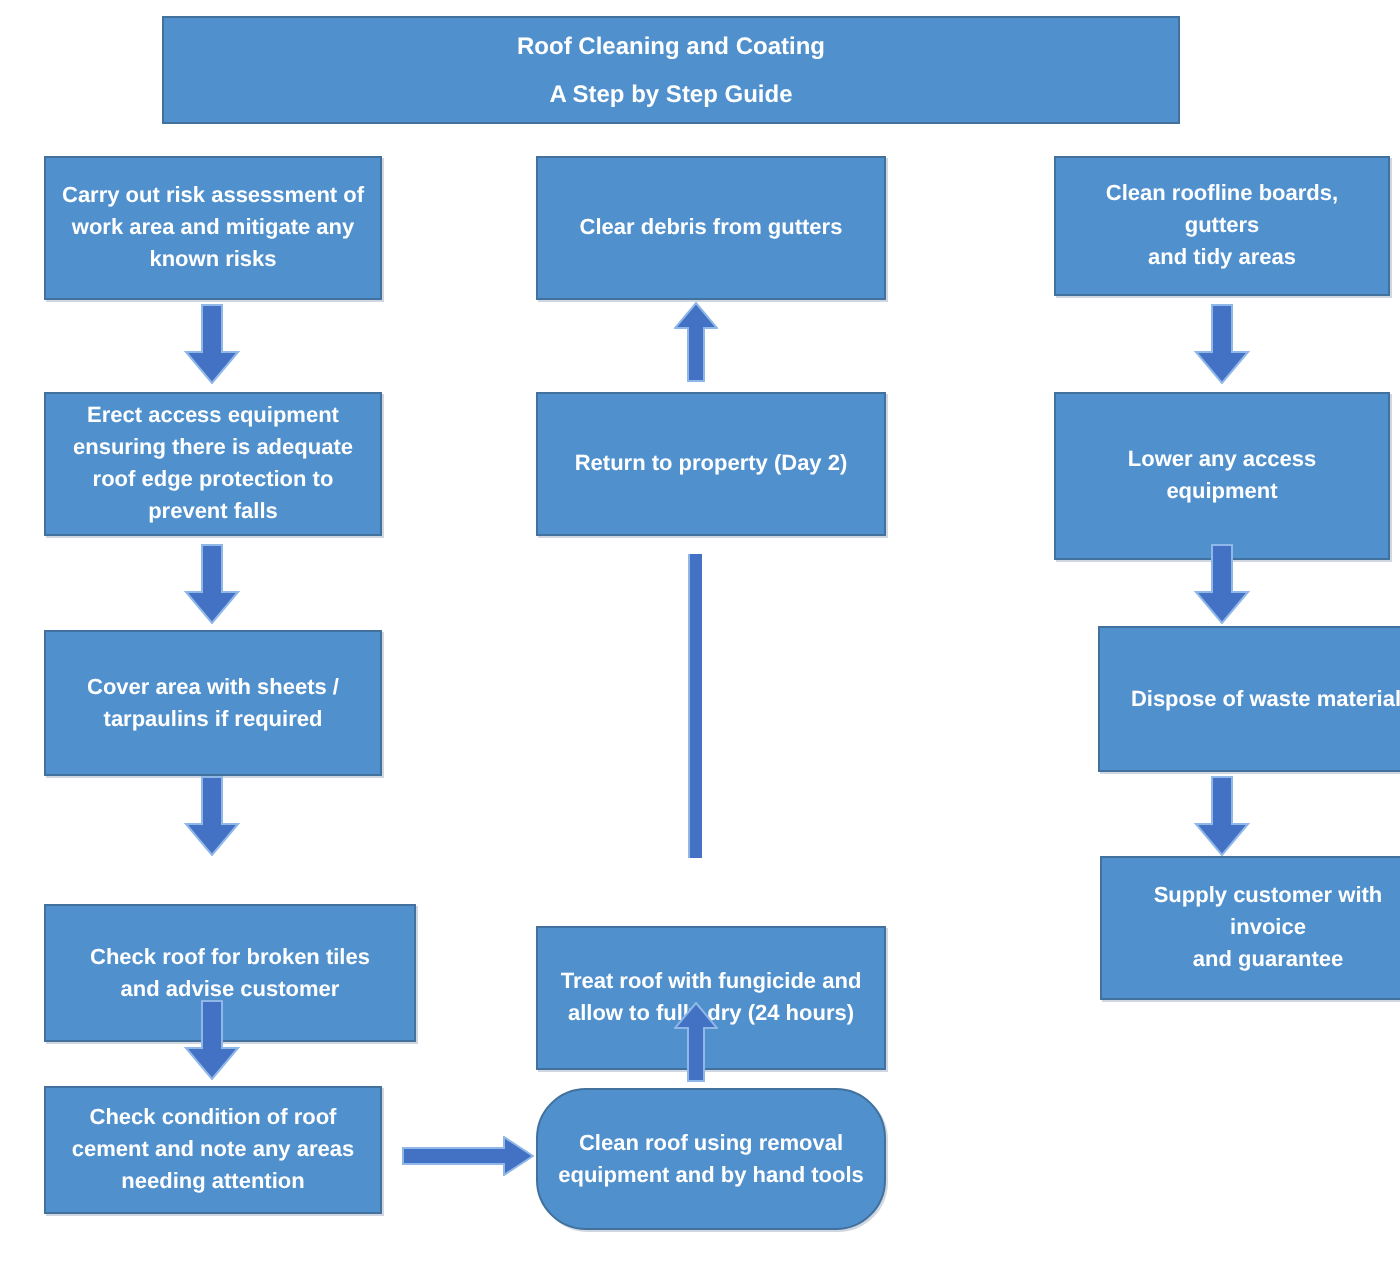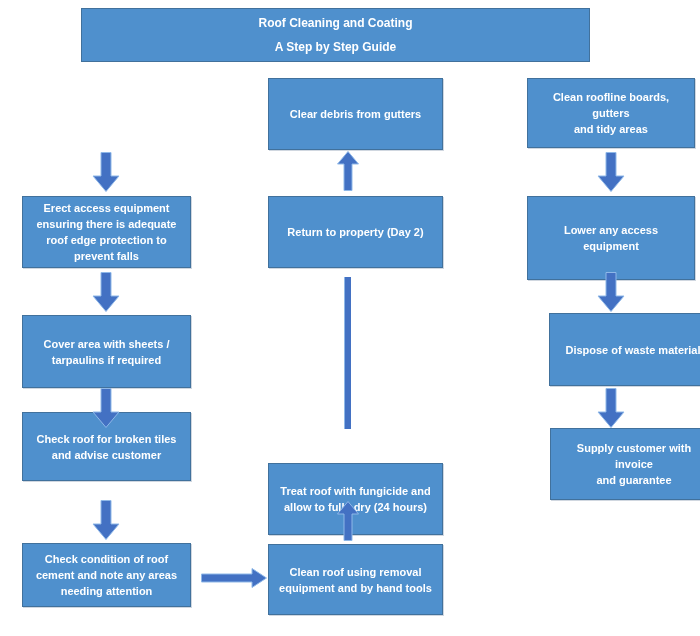--- a/index.html
+++ b/index.html
@@ -48,27 +48,27 @@
     display: flex;
     align-items: center;
     justify-content: center;
     text-align: center;
     white-space: pre-line;
   }
   
   .L1 { left: 22px; top: 78px;  width: 169px; height: 72px; }
   .L2 { left: 22px; top: 196px; width: 169px; height: 72px; }
   .L3 { left: 22px; top: 315px; width: 169px; height: 73px; }
-  .L4 { left: 22px; top: 412px; width: 169px; height: 69px; }
+  .L4 { left: 22px; top: 452px; width: 186px; height: 69px; }
   .L5 { left: 22px; top: 543px; width: 169px; height: 64px; }
   
   .M1 { left: 268px; top: 78px;  width: 175px; height: 72px; }
   .M2 { left: 268px; top: 196px; width: 175px; height: 72px; }
   .M3 { left: 268px; top: 429px; width: 175px; height: 72px; margin-top: 34px; }
-  .M4 { left: 268px; top: 544px; width: 175px; height: 71px; }
+  .M4 { left: 268px; top: 544px; width: 175px; height: 71px; border-radius: 25px; }
   
   .R1 { left: 527px; top: 78px;  width: 168px; height: 70px; }
   .R2 { left: 527px; top: 196px; width: 168px; height: 84px; }
   .R3 { left: 549px; top: 313px; width: 168px; height: 73px; }
   .R4 { left: 527px; top: 428px; width: 168px; height: 72px; margin-left: 23px; }
 
   .arrow { position: absolute; }
   .arrow svg { display: block; }
   .ad { width: 28px; height: 40px; }
   .au { width: 22px; height: 40px; }
@@ -98,20 +98,23 @@
   .hA { left: 201px; top: 568px; }
 </style>
 </head>
 <body>
 
 <div class="canvas">
 
   <div class="title-box">Roof Cleaning and Coating
 A Step by Step Guide</div>
 
+  <div class="box L1">Carry out risk assessment of
+work area and mitigate any
+known risks</div>
   <div class="box L2">Erect access equipment
 ensuring there is adequate
 roof edge protection to
 prevent falls</div>
   <div class="box L3">Cover area with sheets /
 tarpaulins if required</div>
   <div class="box L4">Check roof for broken tiles
 and advise customer</div>
   <div class="box L5">Check condition of roof
 cement and note any areas

